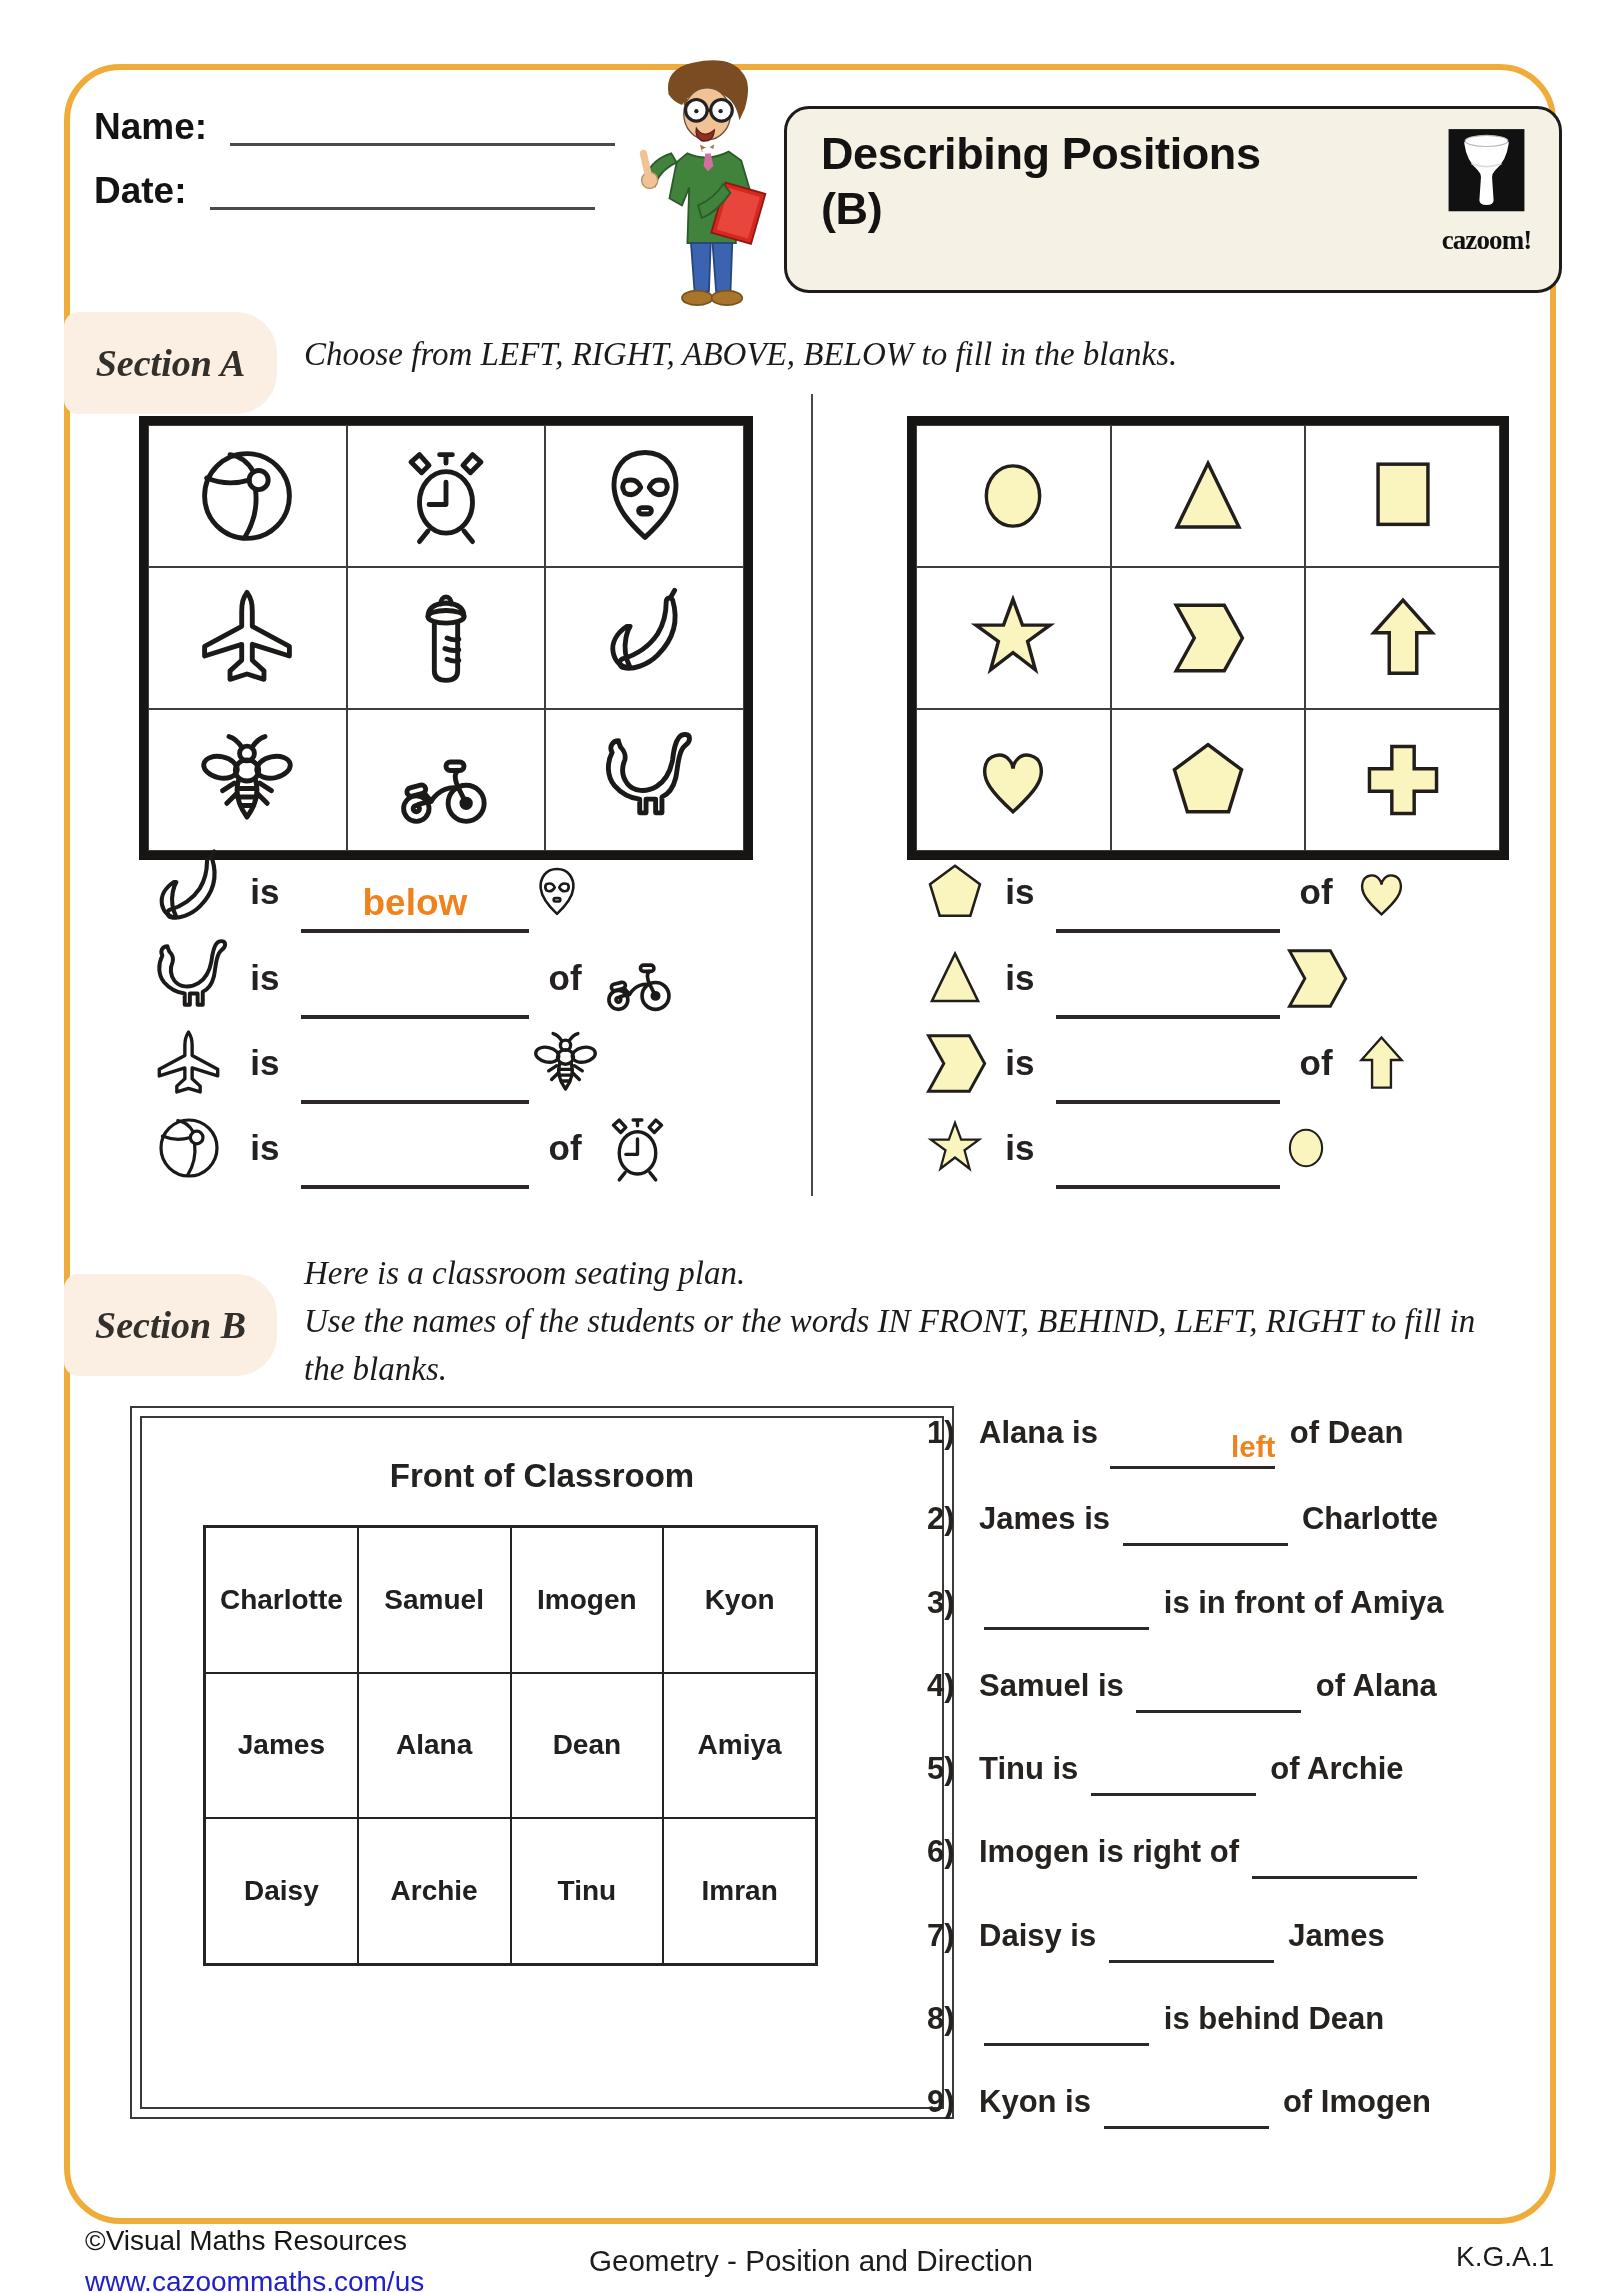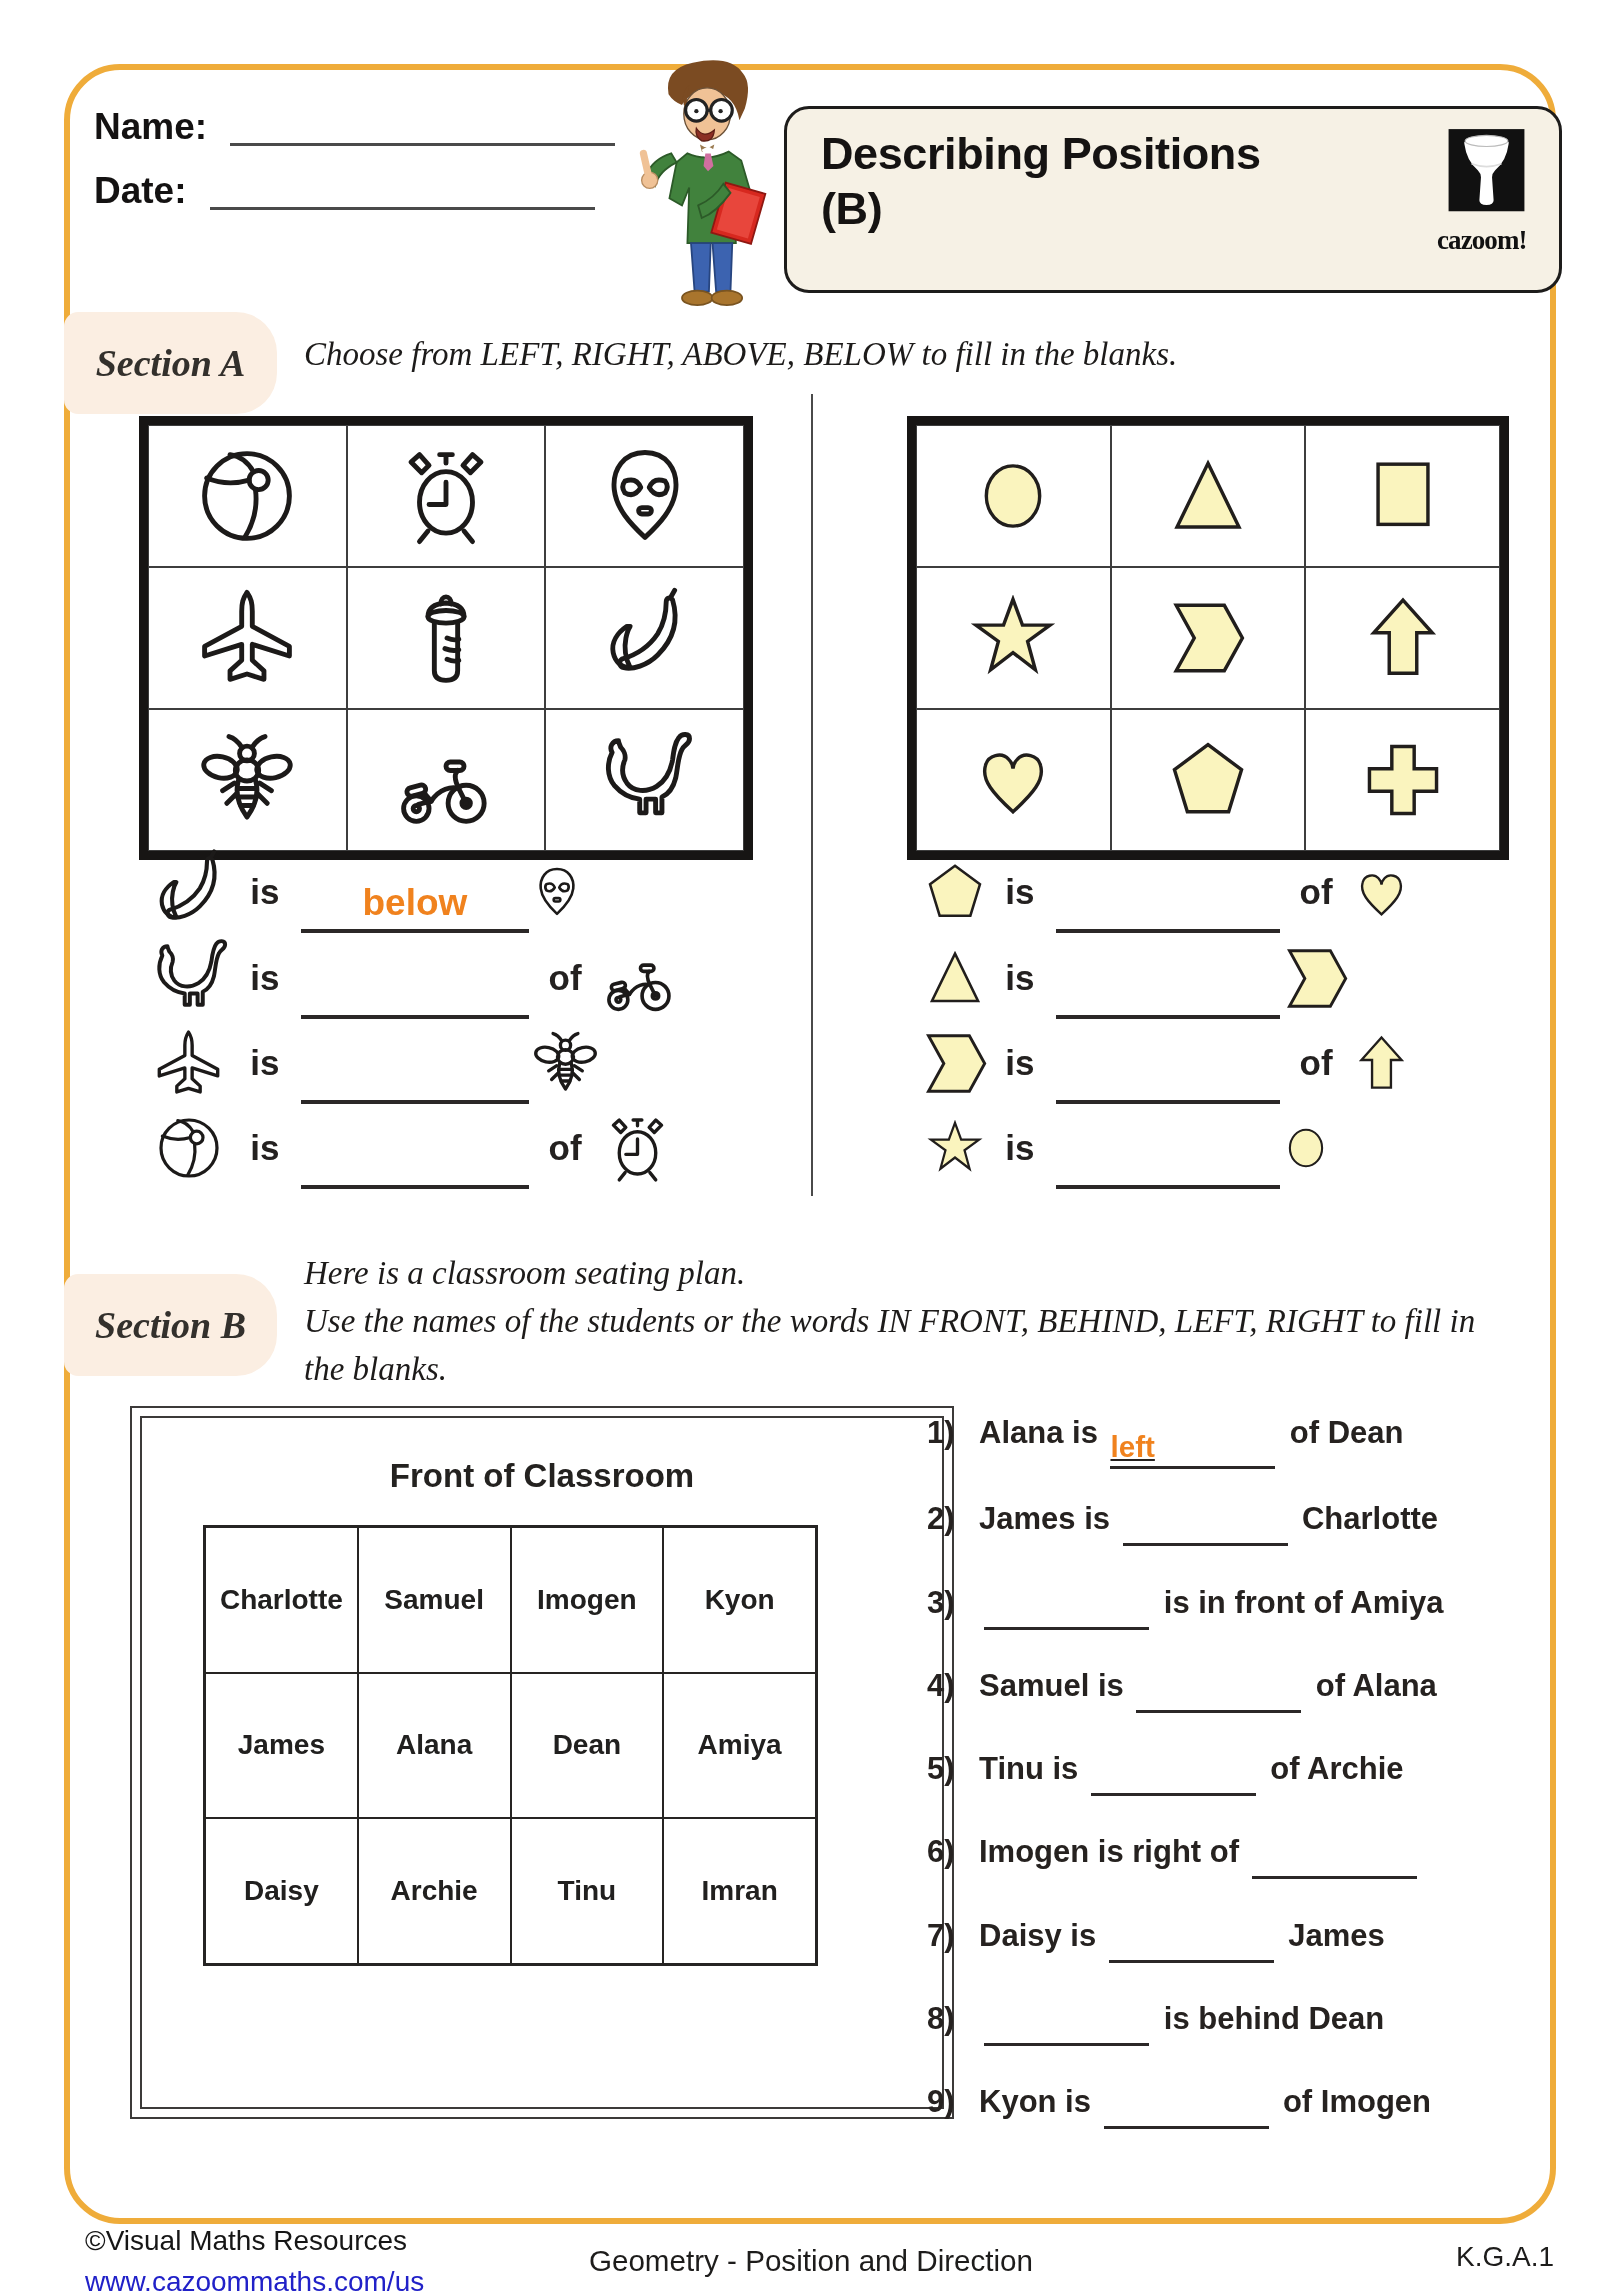--- a/index.html
+++ b/index.html
@@ -24,21 +24,21 @@
   .f-name{top:104px;}
   .f-date{top:168px;}
   .fline{width:385px;height:39px;border-bottom:3.1px solid #4a4a4a;margin-bottom:1.8px;}
 
   .teacher{position:absolute;left:612px;top:52px;width:184px;height:262px;}
 
   .title-box{position:absolute;left:784px;top:106px;width:772px;height:181px;
              background:var(--cream);border:3.6px solid #1d1c1b;border-radius:25px;}
   .title-text{position:absolute;left:34px;top:18px;font-size:45px;font-weight:bold;
               line-height:1.22;color:#151312;letter-spacing:-0.4px;}
-  .logo{position:absolute;right:23px;top:19.7px;width:99px;}
+  .logo{position:absolute;right:23px;top:19.7px;width:99px;text-align:center;}
   .logo svg{width:79px;height:95px;display:block;margin:0 auto;}
   .logo-caption{font-family:"Liberation Serif",serif;font-weight:bold;font-size:27px;
                 letter-spacing:-0.9px;color:#111;margin-top:1.8px;}
 
   
   .pill{position:absolute;left:64px;width:213px;height:102px;background:var(--pill);
         border-radius:14.3px 41px 41px 14.3px;display:flex;align-items:center;justify-content:center;
         font-family:"Liberation Serif",serif;font-style:italic;font-weight:bold;
         font-size:38px;color:#33302c;}
   .pill-a{top:312px;}
@@ -91,22 +91,22 @@
          border:2.2px solid #262423;}
   .seat{border:1.4px solid #262423;display:flex;align-items:center;justify-content:center;
         font-weight:bold;font-size:28px;color:#21201f;}
 
   
   .q{position:absolute;left:927px;font-size:31px;font-weight:bold;color:#262220;white-space:nowrap;}
   .qnum{display:inline-block;width:52px;}
   .qpre{margin-right:7.2px;}
   .qpost{margin-left:9px;}
   .qpre:empty,.qpost:empty{display:none;margin:0;}
-  .qblank{display:inline-flex;align-items:flex-end;justify-content:flex-start;width:165px;height:45px;
-          border-bottom:3.6px solid #2b2827;vertical-align:-14.3px;margin:0 5.4px;text-decoration:underline;}
+  .qblank{display:inline-flex;align-items:flex-end;justify-content:flex-end;width:165px;height:45px;
+          border-bottom:3.6px solid #2b2827;vertical-align:-14.3px;margin:0 5.4px;}
   .qblank .ans{font-size:29.6px;color:var(--orange);padding-bottom:1.8px;}
 
   
   .foot-left{position:absolute;left:85px;top:2221px;font-size:28px;color:#161616;line-height:1.45;}
   .foot-link{color:var(--blue);text-decoration:underline;border-bottom:1.8px solid var(--blue);
              padding-bottom:0.9px;cursor:pointer;}
   .foot-center{position:absolute;left:0;width:1622px;text-align:center;top:2244px;
                font-size:29.6px;color:#1d1c1b;}
   .foot-right{position:absolute;right:68px;top:2241px;font-size:28px;color:#1d1c1b;}
 </style>

